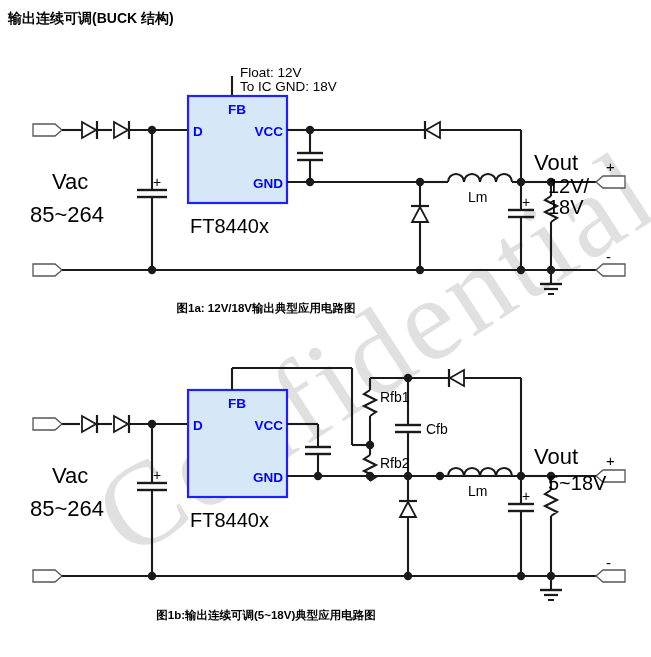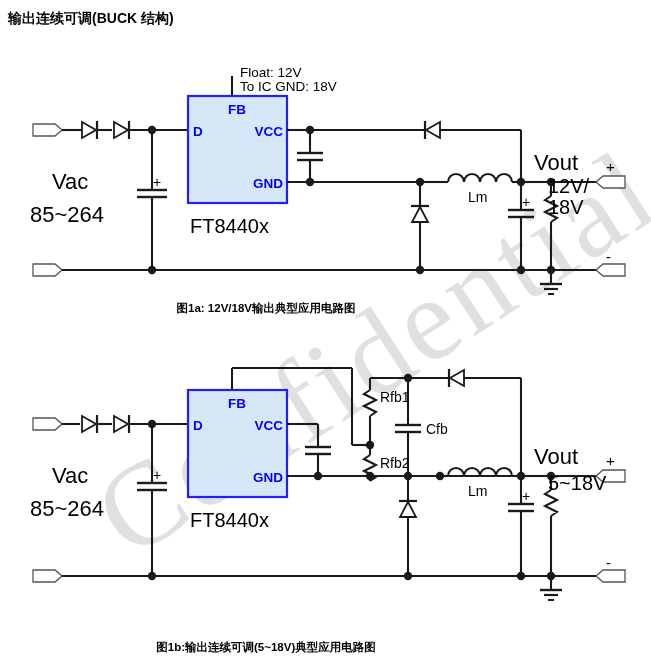--- a/index.html
+++ b/index.html
@@ -27,21 +27,21 @@
     width: 651px; height: 657px;
   }
   .caption {
     position: absolute;
     width: 532px;
     text-align: center;
     font-size: 11.5px;
     font-weight: bold;
   }
   #caption-1a { top: 301px; }
-  #caption-1b { top: 640px; }
+  #caption-1b { top: 608px; }
 </style>
 </head>
 <body>
 
 <div id="page-title">输出连续可调(BUCK 结构)</div>
 
 <svg class="svg-layer" viewBox="0 0 651 657" xmlns="http://www.w3.org/2000/svg">
   <defs>
     <g id="term-left">
       <path d="M0,0 L22,0 L29,6 L22,12 L0,12 Z" fill="#ffffff" stroke="#555" stroke-width="1.3"></path>

